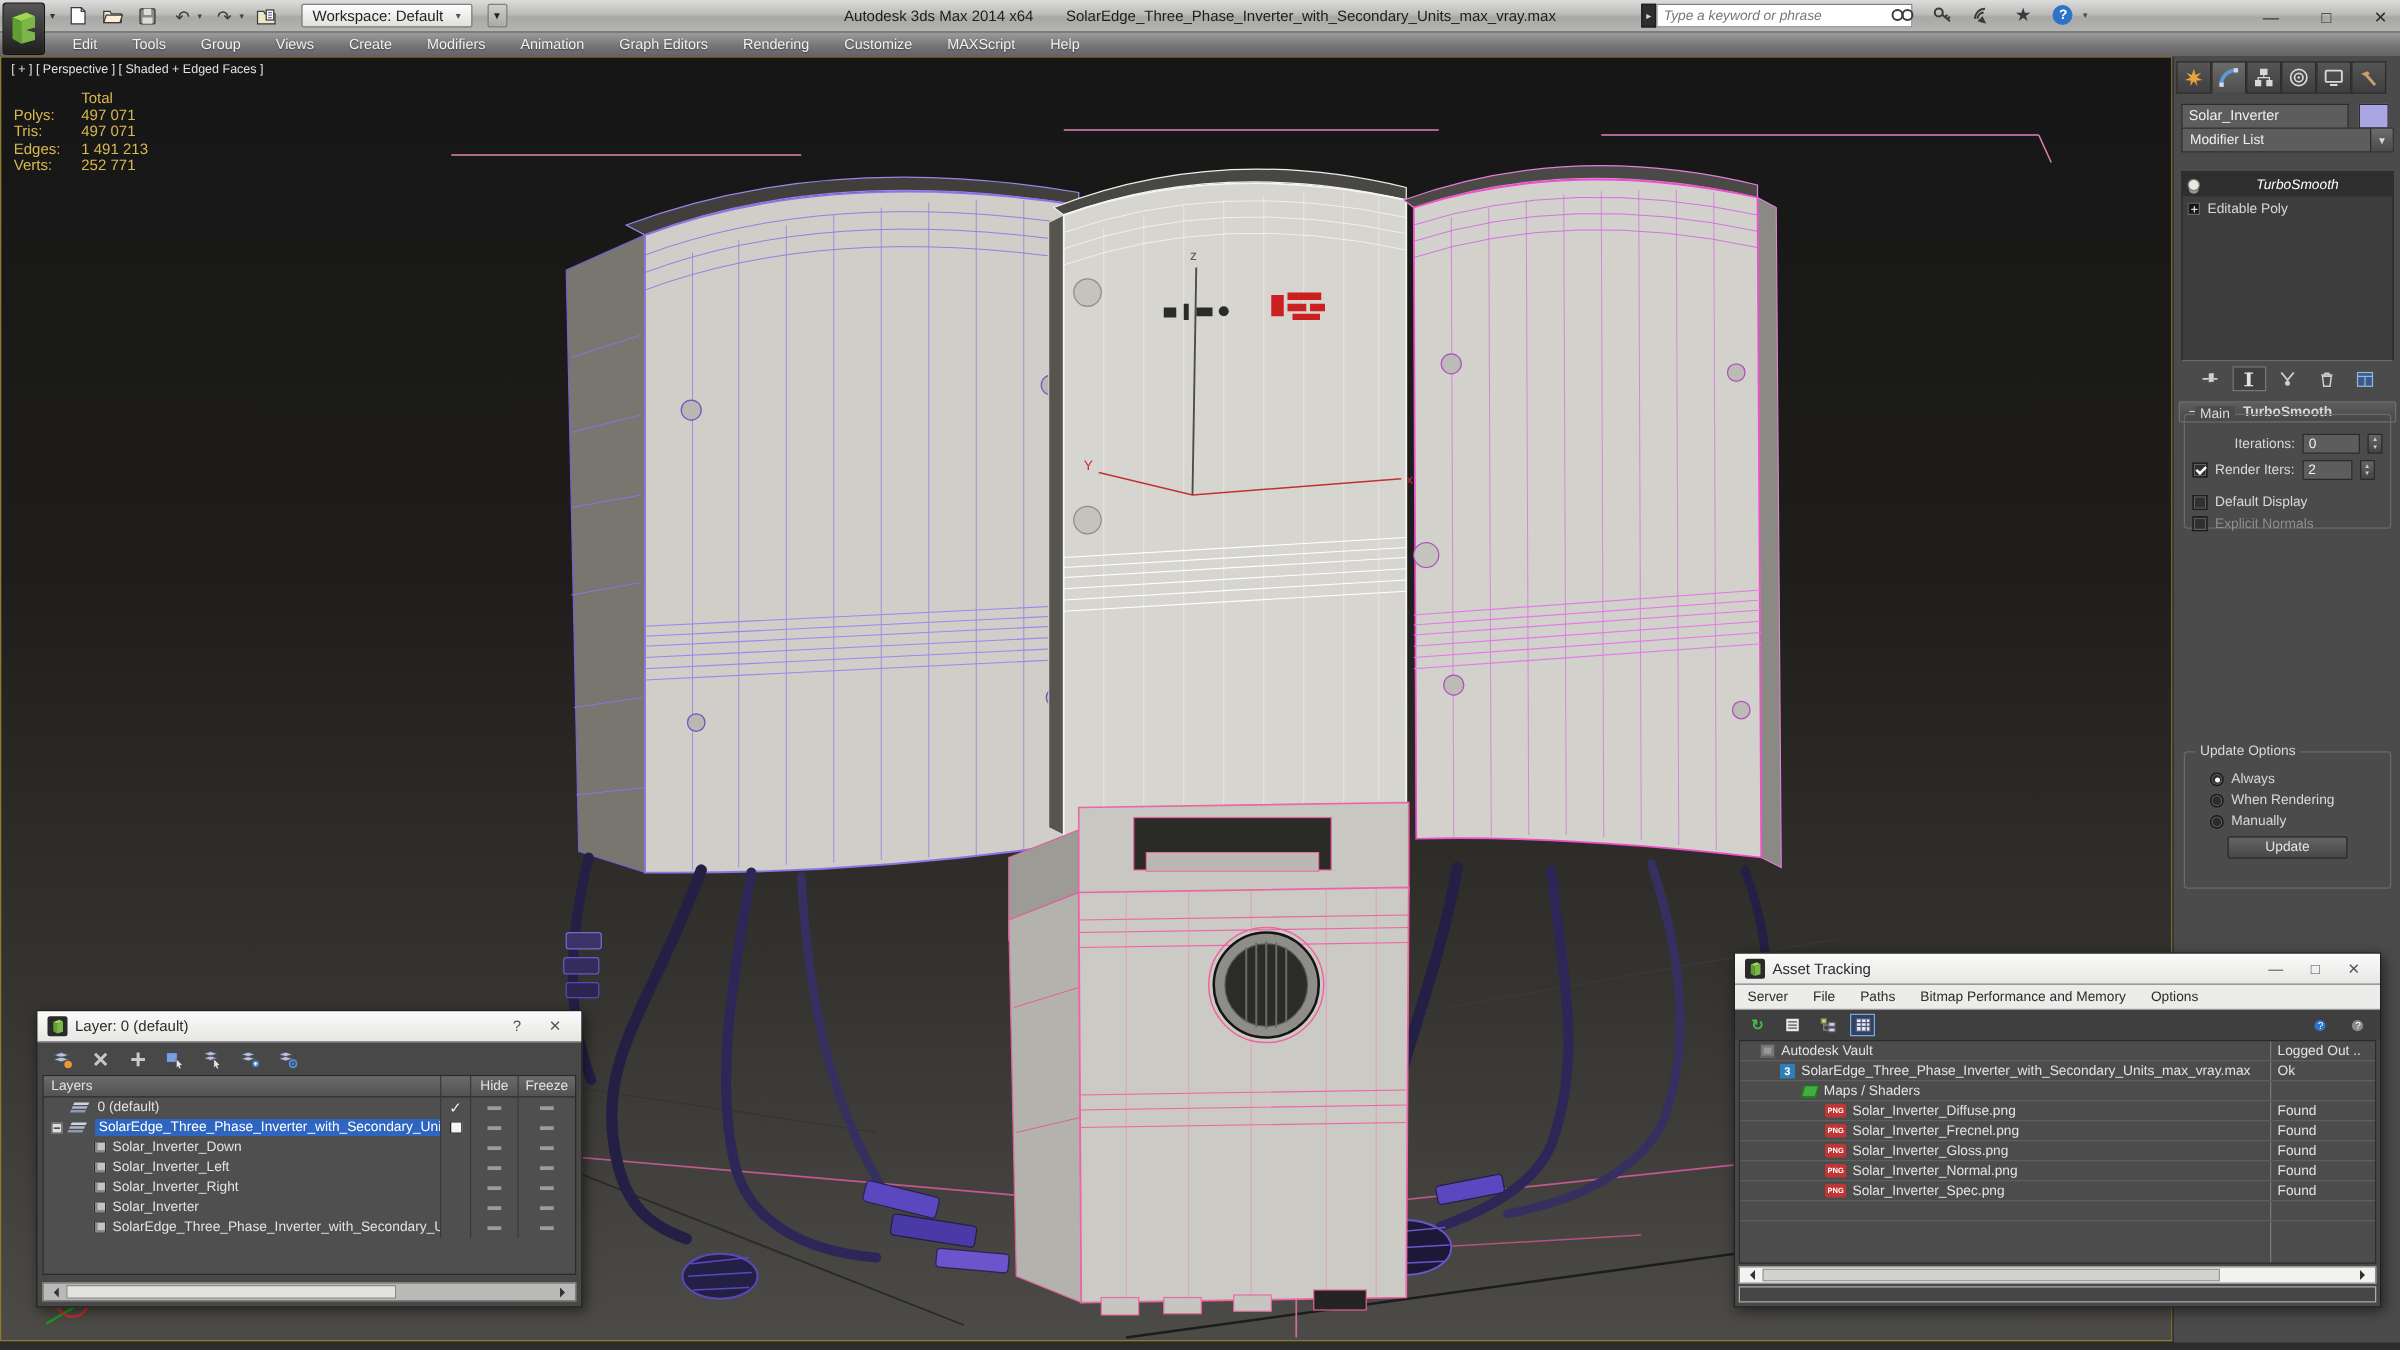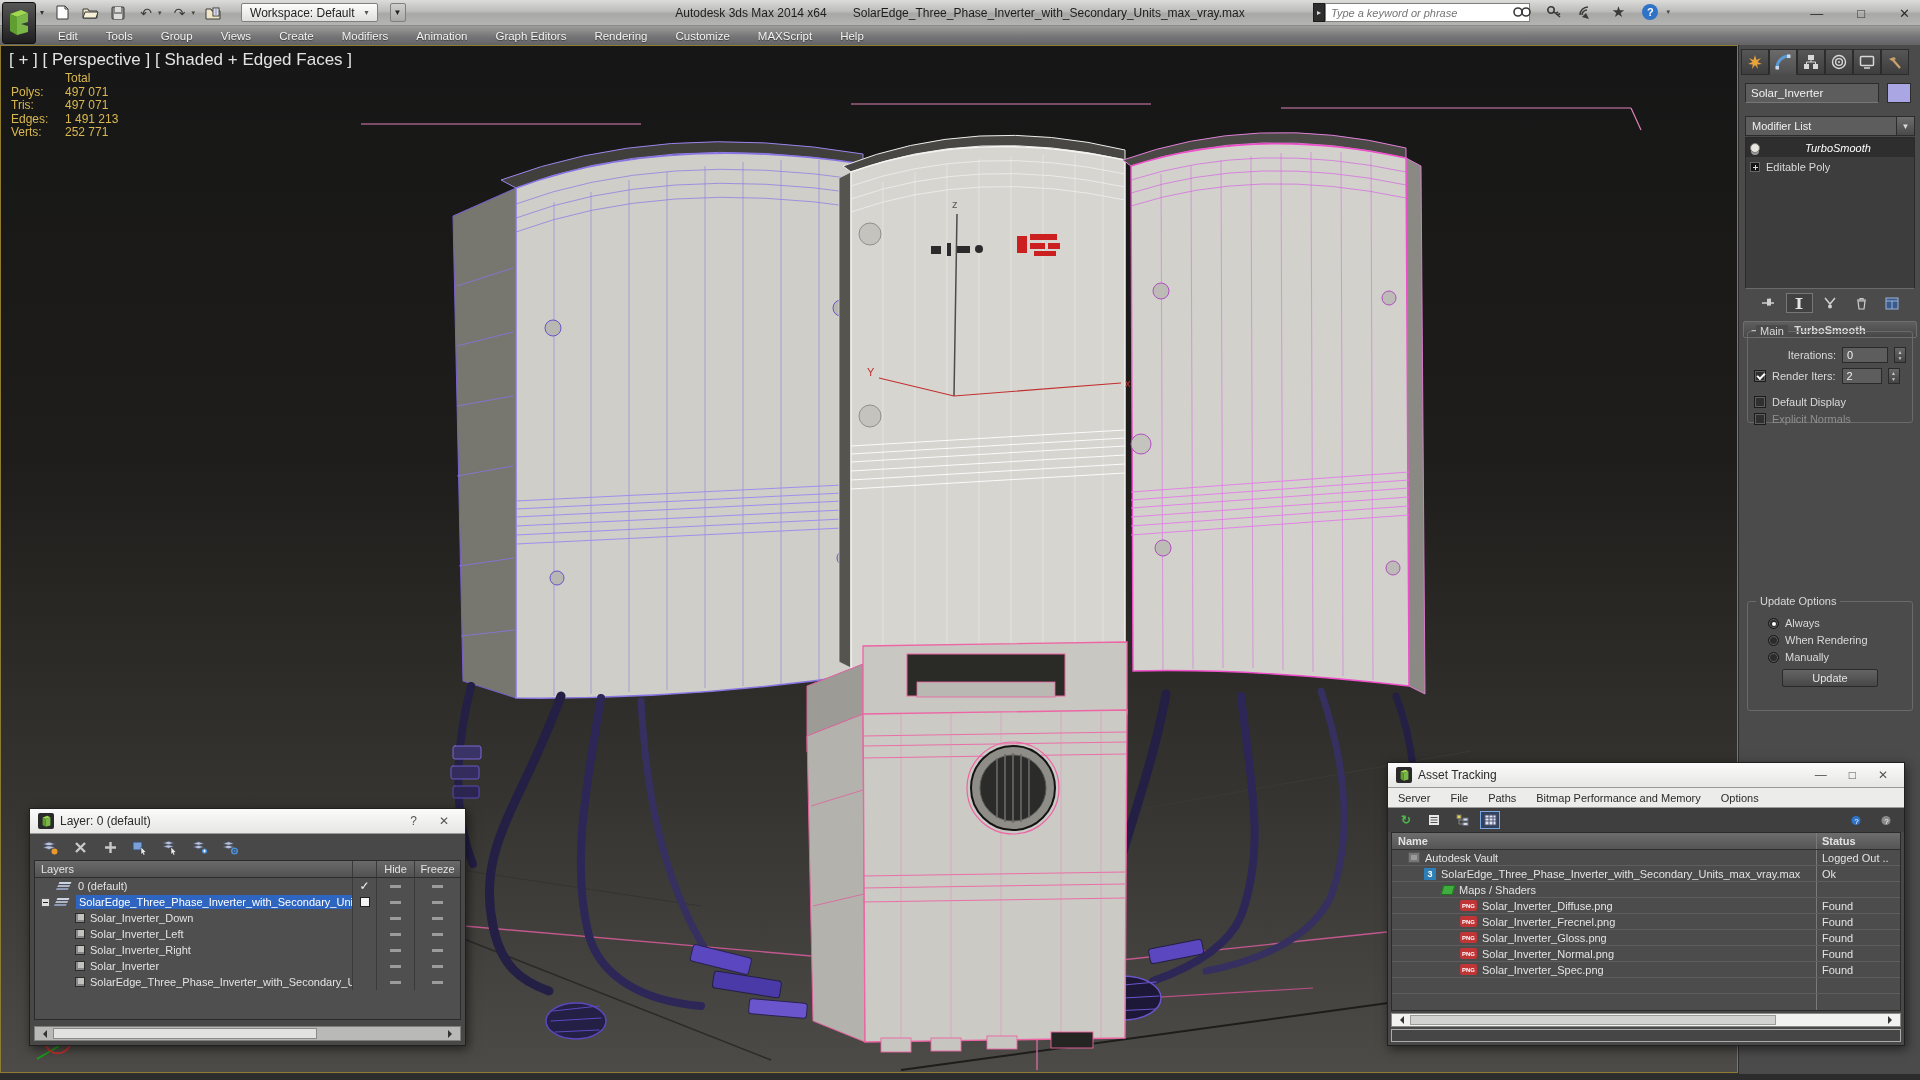--- a/index.html
+++ b/index.html
@@ -41,38 +41,38 @@
   
   #menubar { position:absolute; left:0; top:26px; width:1920px; height:19px;
     background:linear-gradient(#9d9d9b,#767678 55%,#636365); display:flex; align-items:center;
     padding-left:44px; z-index:5; }
   .menu-item { color:#f4f4f2; font-size:11.5px; padding:0 14px; text-shadow:0 1px 1px #3a3a3a; }
 
   
   #viewport { position:absolute; left:0; top:45px; width:1738px; height:1028px;
     background:linear-gradient(180deg,#161616 0%,#1e1d1b 40%,#34332f 72%,#4c4b47 100%);
     border:1px solid #8f7c30; }
-  #vp-label { position:absolute; left:8px; top:4px; color:#e2e2e2; font-size:17px; }
+  #vp-label { position:absolute; left:8px; top:4px; color:#e2e2e2; font-size:10px; }
   #vp-stats { position:absolute; left:10px; top:26px; color:#d9b94f; font-size:12px; line-height:13.5px; }
   #vp-stats .srow { display:grid; grid-template-columns:50px auto; column-gap:4px; }
   #vp-stats .slabel { text-align:left; }
   #modelsvg { position:absolute; left:0; top:0; width:1736px; height:1026px; }
 
   
   #cmdpanel { position:absolute; left:1738px; top:45px; width:182px; height:1035px;
     background:#4b4b4b; color:#d9d9d9; font-size:11px; border-left:1px solid #2e2e2e; }
   #cp-tabs { position:absolute; left:2px; top:4px; display:flex; }
   .cp-tab { width:28px; height:26px; background:linear-gradient(#565656,#3e3e3e);
     border:1px solid #2c2c2c; display:flex; align-items:center; justify-content:center; }
   .cp-tab.active { background:linear-gradient(#6b6b6b,#4f4f4f); border-bottom-color:#4b4b4b; }
   #cp-name-row { position:absolute; left:6px; top:38px; display:flex; gap:8px; }
   #cp-name { width:134px; height:20px; background:#5d5d5d; border:1px solid #2c2c2c;
     border-bottom-color:#777; color:#f0f0f0; font-size:11.5px; padding:0 5px; }
   #cp-swatch { width:24px; height:20px; background:#a9a6e3; border:1px solid #2c2c2c; }
-  #cp-modlist { position:absolute; left:6px; top:71px; width:170px; height:20px; background:#5d5d5d;
+  #cp-modlist { position:absolute; left:6px; top:57px; width:170px; height:20px; background:#5d5d5d;
     border:1px solid #2c2c2c; display:flex; align-items:center; }
   #cp-modlist .lbl { flex:1; padding:0 6px; color:#f0f0f0; }
   #cp-modlist .dd { width:18px; height:18px; background:linear-gradient(#6d6d6d,#4a4a4a);
     border-left:1px solid #2c2c2c; font-size:8px; display:flex; align-items:center; justify-content:center; }
   #cp-stack { position:absolute; left:6px; top:92px; width:170px; height:152px; background:#3d3d3d;
     border:1px solid #2a2a2a; border-bottom-color:#6a6a6a; }
   .stack-row { height:19px; display:flex; align-items:center; gap:6px; padding:0 4px; }
   .stack-row.sel { background:#2e2e2e; color:#fff; font-style:italic; }
   .bulb { width:10px; height:10px; border-radius:50%; background:#e8e8e0; border:1px solid #777;
     box-shadow:0 3px 0 -1px #999; }
@@ -821,24 +821,20 @@
         </svg>
     </span>
     <span class="at-tool">
       <svg width="14" height="13" viewBox="0 0 14 13">
           <circle cx="7" cy="6.5" r="4.5" fill="#8a8a8a"></circle>
           <text x="5.2" y="9.5" font-size="8" fill="#fff">?</text>
         </svg>
     </span>
   </div>
   <div id="at-grid">
-    <div id="at-head">
-      <span class="a-name-col">Name</span>
-      <span class="a-status-col">Status</span>
-    </div>
     <div class="arow">
       <span class="a-name-col" style="padding-left:16px;">
         <span class="ico-vault"></span>
         <span>Autodesk Vault</span>
       </span>
       <span class="a-status-col">Logged Out ..</span>
     </div>
     <div class="arow">
       <span class="a-name-col" style="padding-left:32px;">
         <span class="ico-max">3</span>

